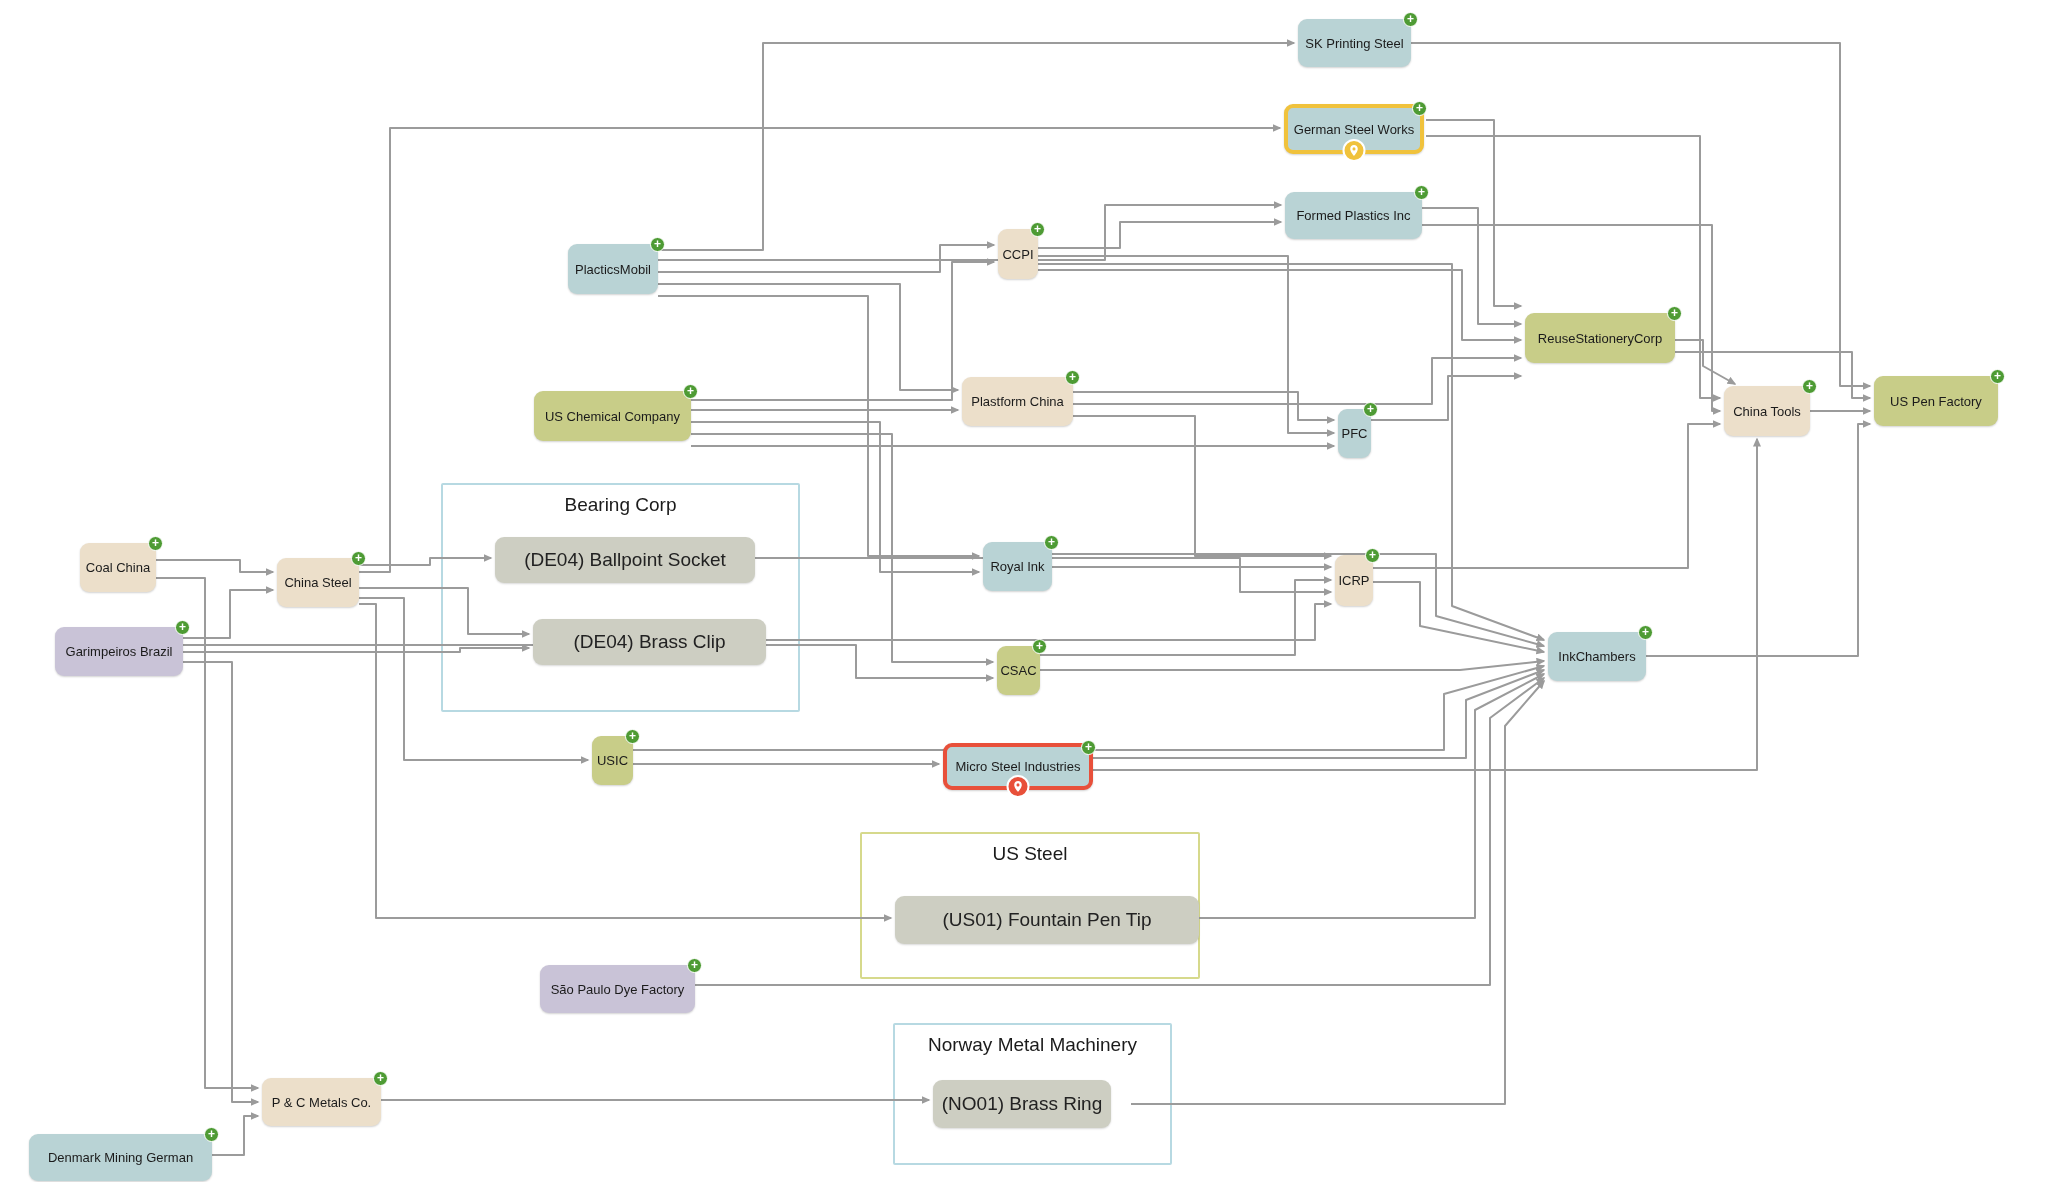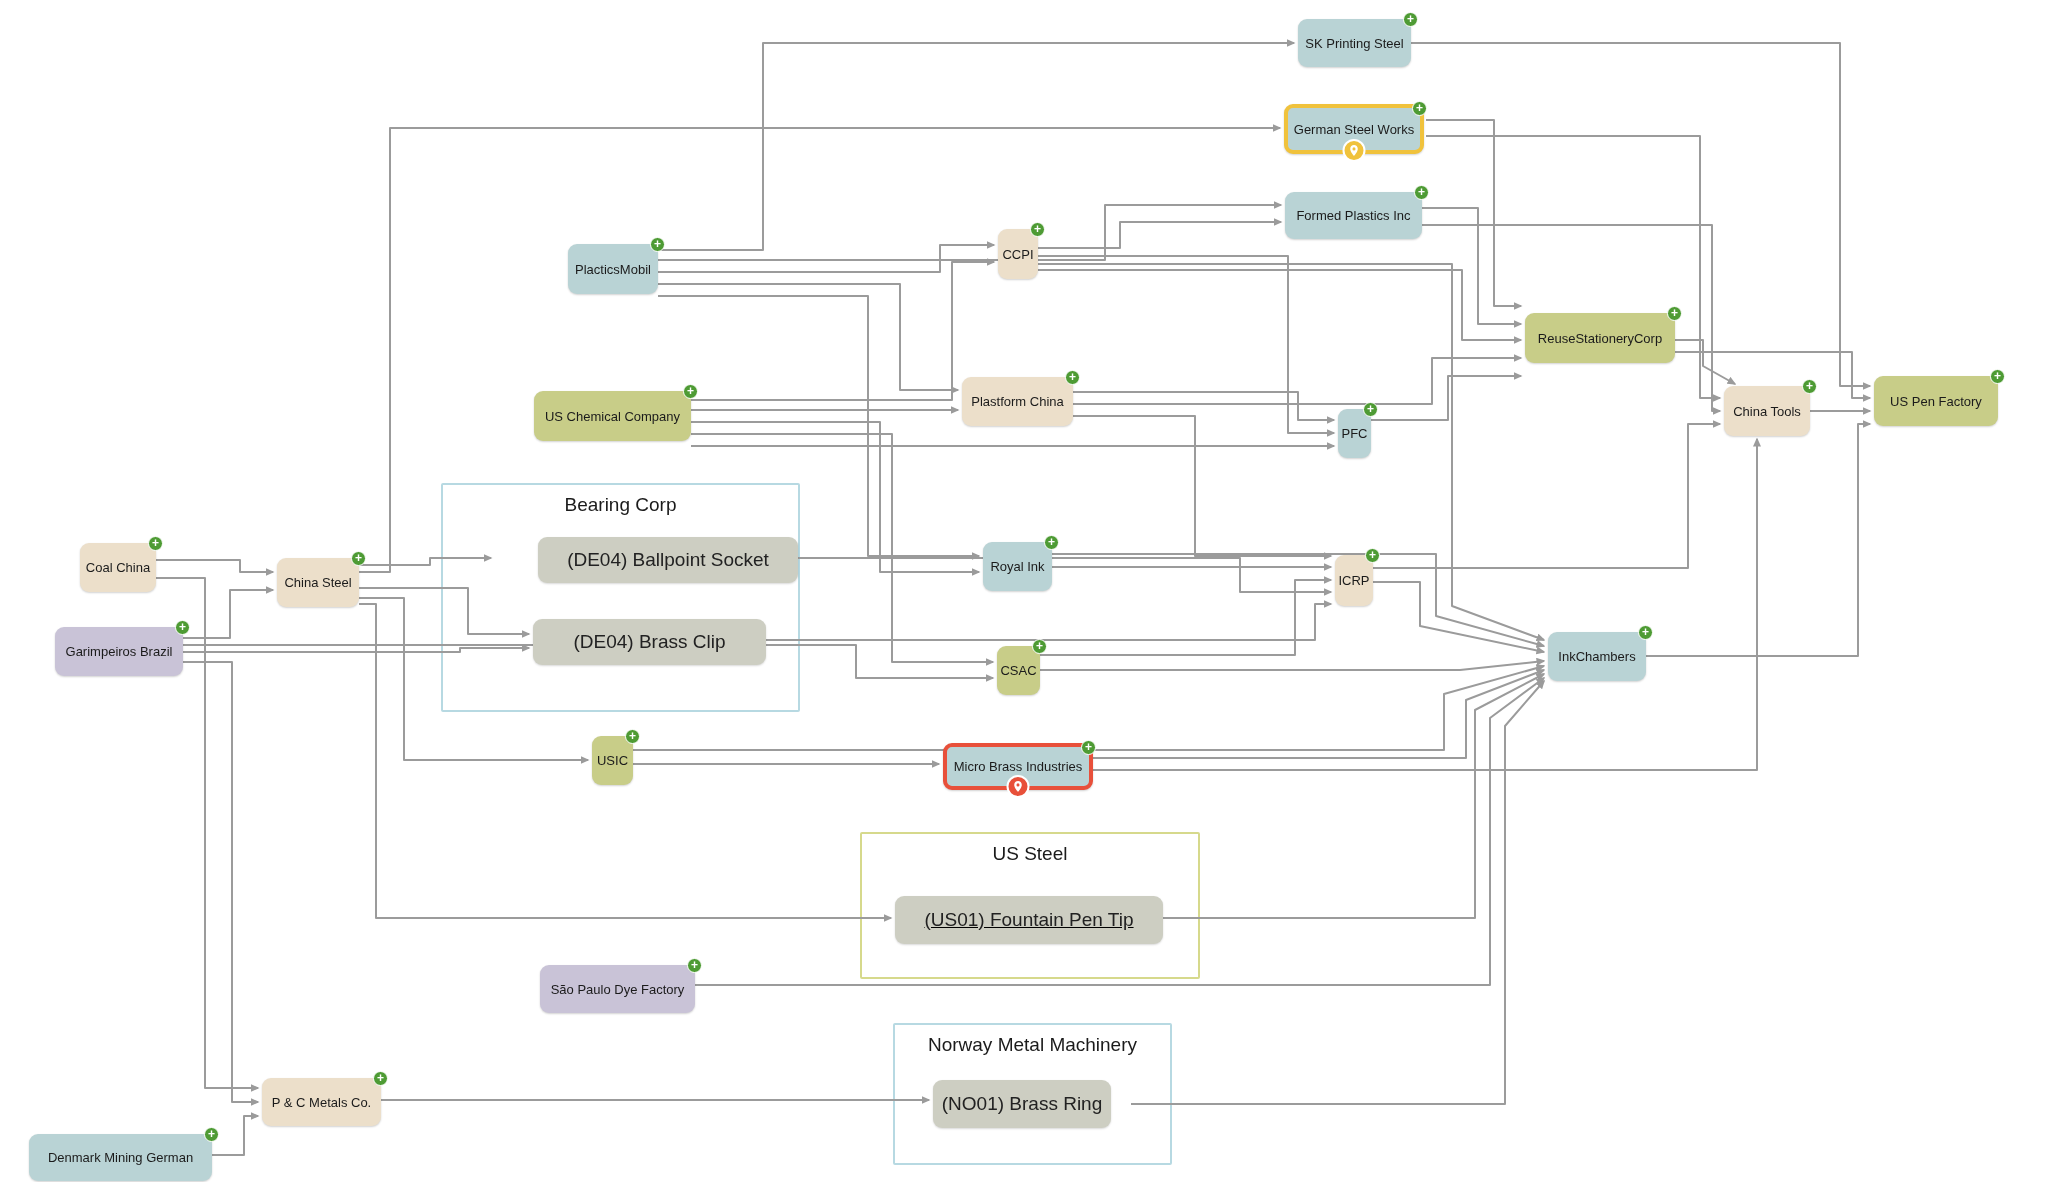--- a/index.html
+++ b/index.html
@@ -201,39 +201,39 @@
     </div>
     <div class="node" style="left: 1335px; top: 555px; width: 38px; height: 51px; background: rgb(236, 223, 202);">
       <span class="label">ICRP</span>
       <div class="plus-badge" style="background: rgb(78, 155, 52);">+</div>
     </div>
     <div class="node" style="left: 592px; top: 736px; width: 41px; height: 49px; background: rgb(200, 205, 136);">
       <span class="label">USIC</span>
       <div class="plus-badge" style="background: rgb(78, 155, 52);">+</div>
     </div>
     <div class="node hl-red" style="left: 943px; top: 743px; width: 150px; height: 47px; background: rgb(185, 211, 213);">
-      <span class="label">Micro Brass Industries</span>
+      <span class="label">Micro Steel Industries</span>
       <div class="plus-badge" style="background: rgb(78, 155, 52);">+</div>
       <div class="pin-badge" style="background: rgb(232, 80, 58);">
         <svg width="13" height="13" viewBox="0 0 24 24">
           <path fill="#ffffff" d="M12 2c-3.9 0-7 3.1-7 7 0 5.2 7 13 7 13s7-7.8 7-13c0-3.9-3.1-7-7-7zm0 9.8a2.8 2.8 0 1 1 0-5.6 2.8 2.8 0 0 1 0 5.6z"></path>
         </svg>
       </div>
     </div>
     <div class="node" style="left: 1548px; top: 632px; width: 98px; height: 49px; background: rgb(185, 211, 213);">
       <span class="label">InkChambers</span>
       <div class="plus-badge" style="background: rgb(78, 155, 52);">+</div>
     </div>
-    <div class="node product" style="left: 495px; top: 537px; width: 260px; height: 46px; background: rgb(205, 206, 194); margin-left: 43px;">
+    <div class="node product" style="left: 495px; top: 537px; width: 260px; height: 46px; background: rgb(205, 206, 194);">
       <span class="label">(DE04) Ballpoint Socket</span>
     </div>
     <div class="node product" style="left: 533px; top: 619px; width: 233px; height: 46px; background: rgb(205, 206, 194);">
       <span class="label">(DE04) Brass Clip</span>
     </div>
-    <div class="node product" style="left: 895px; top: 896px; width: 268px; height: 48px; background: rgb(205, 206, 194); text-decoration: underline;">
+    <div class="node product" style="left: 895px; top: 896px; width: 304px; height: 48px; background: rgb(205, 206, 194);">
       <span class="label">(US01) Fountain Pen Tip</span>
     </div>
     <div class="node product" style="left: 933px; top: 1080px; width: 178px; height: 48px; background: rgb(205, 206, 194);">
       <span class="label">(NO01) Brass Ring</span>
     </div>
     <div class="node" style="left: 540px; top: 965px; width: 155px; height: 48px; background: rgb(201, 195, 215);">
       <span class="label">São Paulo Dye Factory</span>
       <div class="plus-badge" style="background: rgb(78, 155, 52);">+</div>
     </div>
     <div class="node" style="left: 262px; top: 1078px; width: 119px; height: 48px; background: rgb(236, 223, 202);">

